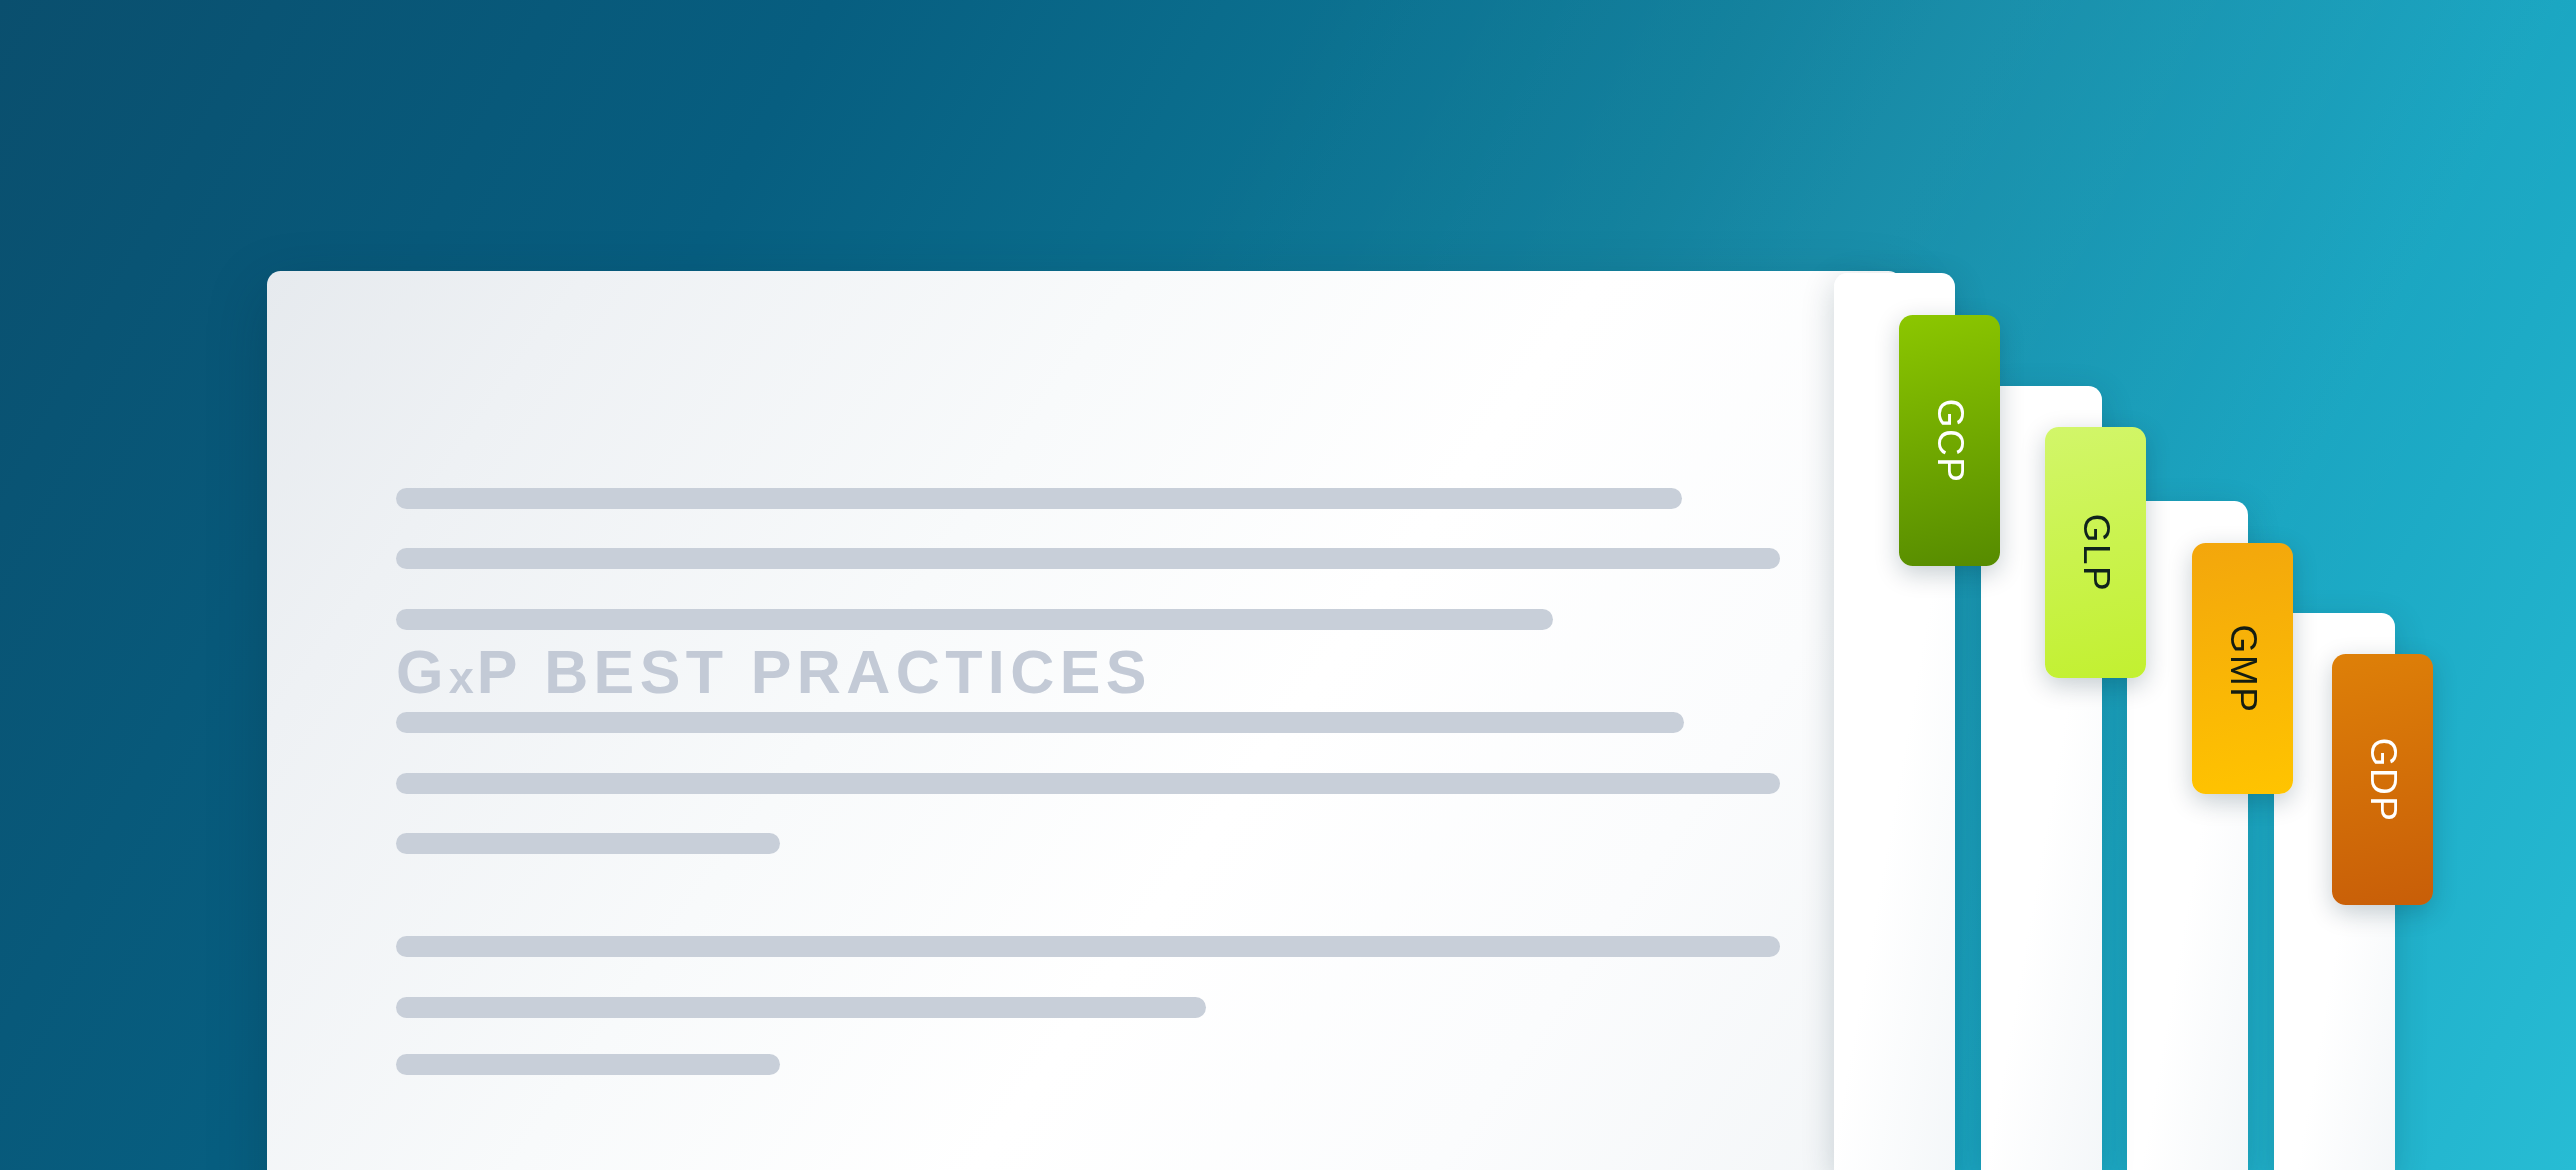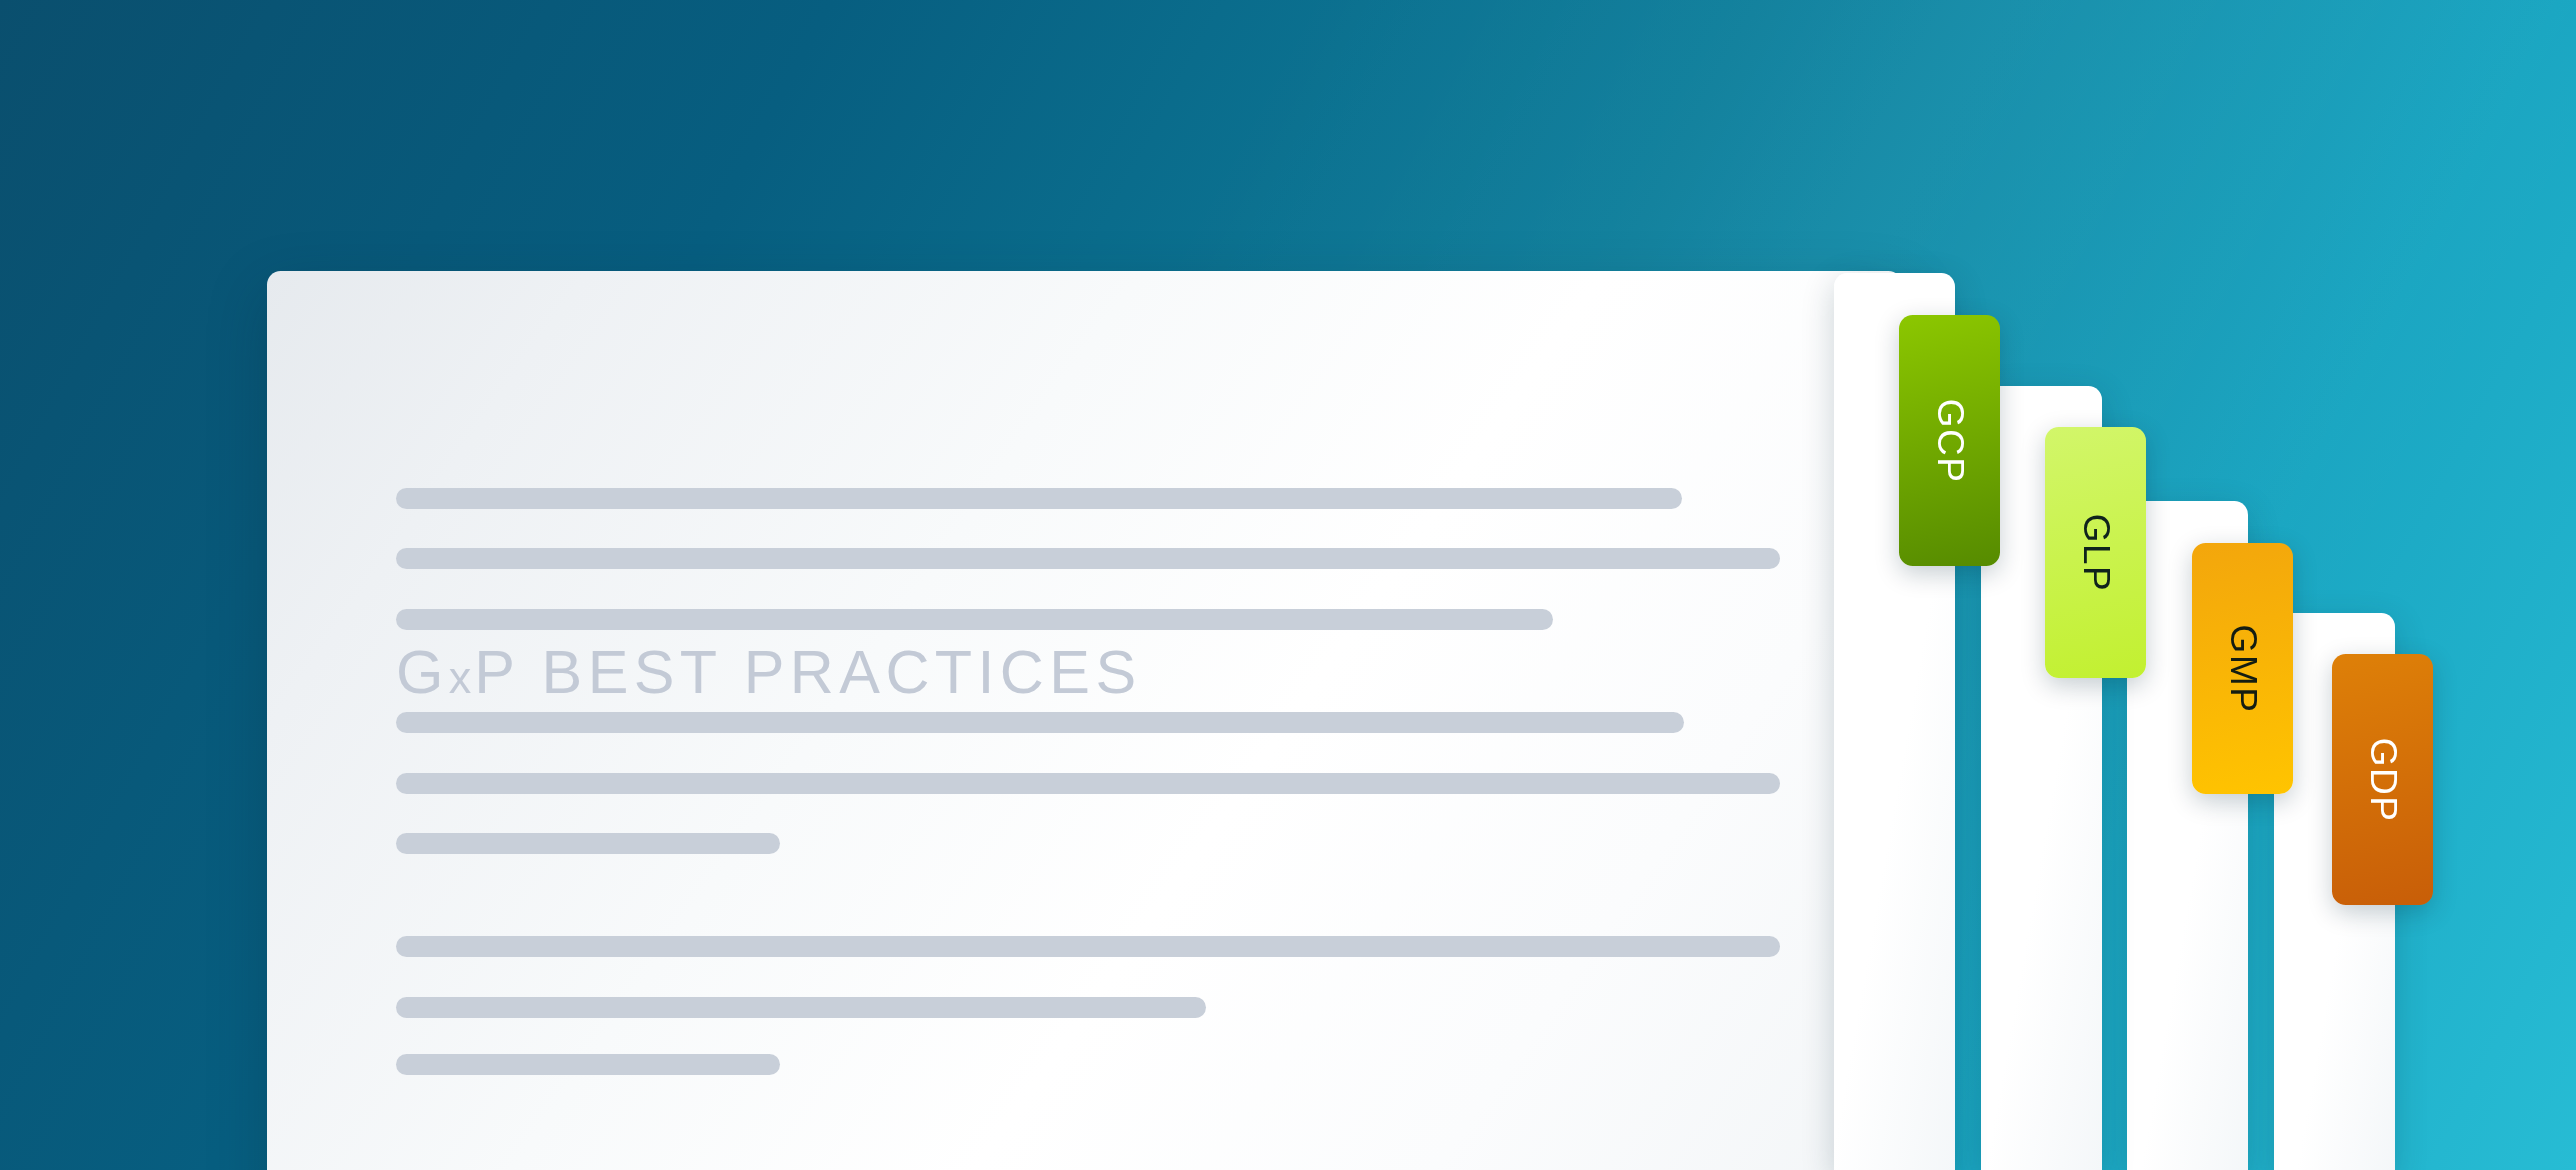--- a/index.html
+++ b/index.html
@@ -79,21 +79,21 @@
         #fbfcfd 78%,
         #f2f5f7 100%);
     box-shadow: 0 21.5px 59px rgba(2, 38, 55, 0.26);
     overflow: hidden;
   }
   .doc-title {
     position: absolute;
     left: 129px;
     top: 366px;
     font-size: 61px;
-    font-weight: 400;
+    font-weight: 700;
     letter-spacing: 5.4px;
     color: #c3cad6;
     white-space: nowrap;
   }
   .doc-title .small-x {
     font-size: 45px;
     letter-spacing: 2.9px;
     vertical-align: baseline;
   }
   .bar {

